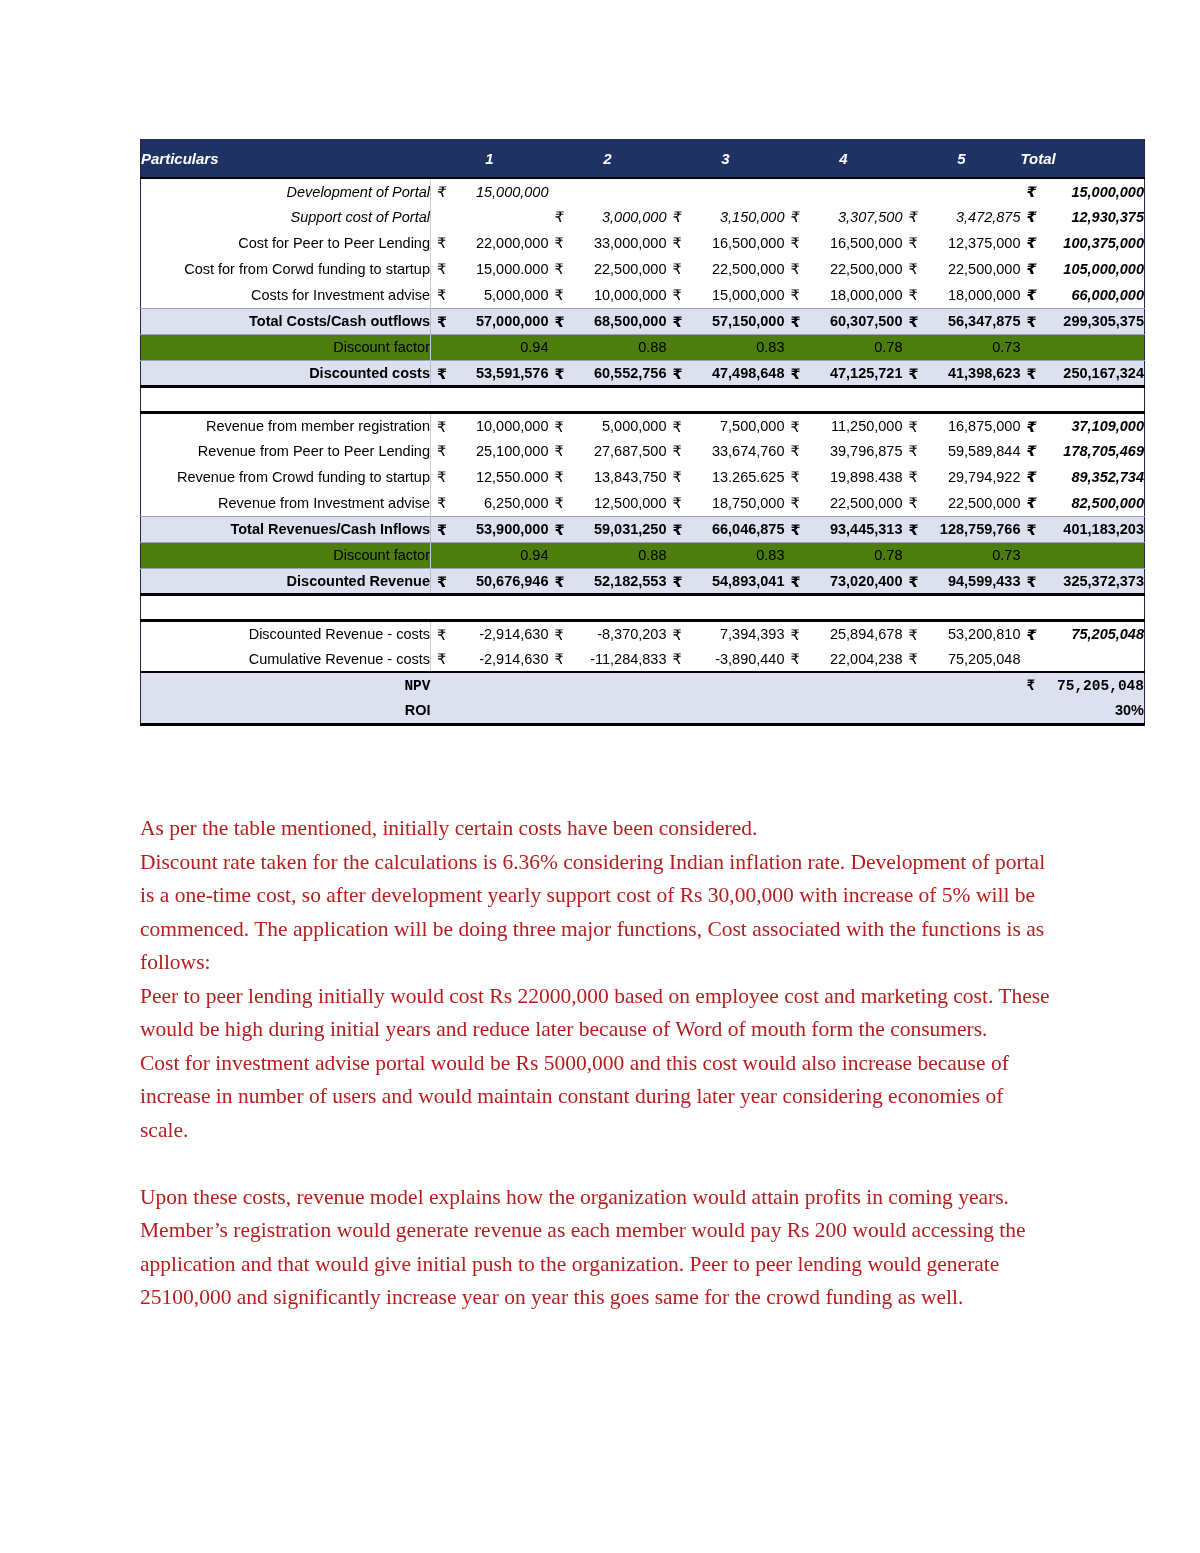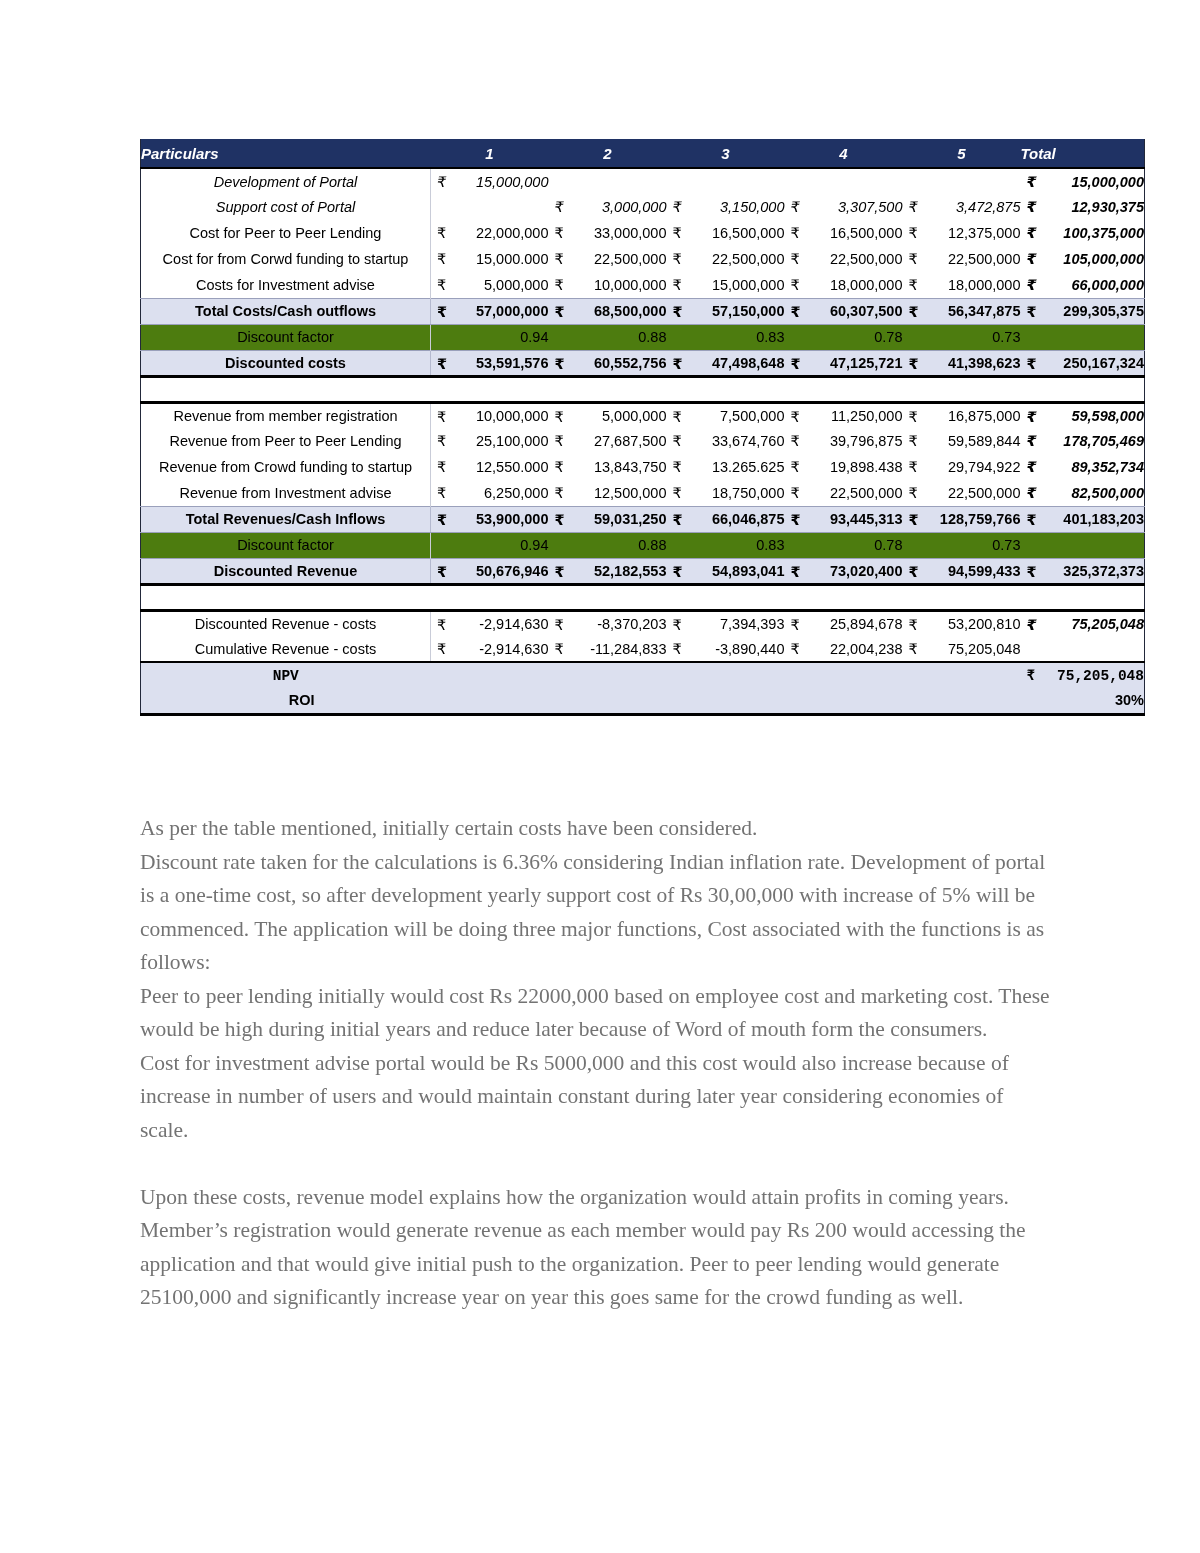--- a/index.html
+++ b/index.html
@@ -52,31 +52,31 @@
     overflow: hidden;
   }
 
   
   thead tr.hdr th {
     background: #1F3264;
     color: #ffffff;
     font-weight: bold;
     font-style: italic;
     font-size: 15px;
-    height: 29px;
+    height: 39px;
     border-bottom: 2px solid #000000;
     margin-top: 10px;
   }
   th.h-label { text-align: left; padding-left: 6px; }
   th.h-yr, th.h-tot { text-align: center; }
   th.h-tot { text-align: left; padding-left: 10px; }
 
   
   td.lbl {
-    text-align: center;
+    text-align: right;
     padding-left: 6px;
     border-right: 1px solid #c9ccd8;
   }
   td.num {
     text-align: right;
     padding-right: 6px;
     position: relative;
   }
   td.num .rs {
     position: absolute;
@@ -129,21 +129,21 @@
 
   
   .body-text {
     position: absolute;
     left: 140px;
     top: 812px;
     width: 915px;
     font-family: "Liberation Serif", "DejaVu Serif", serif;
     font-size: 21.5px;
     line-height: 33.5px;
-    color: #737373;
+    color: #b91c1c;
   }
   .body-text p { margin: 0 0 0 0; }
   .body-text p.spaced { margin-top: 33.5px; }
 </style>
 </head>
 <body>
 
 <div class="page">
 
   <div class="table-wrap">
@@ -265,21 +265,21 @@
 
       <tbody>
 
         <tr class="item">
           <td class="lbl">Revenue from member registration</td>
           <td class="num"><span class="rs">₹</span><span class="vl">10,000,000</span></td>
           <td class="num"><span class="rs">₹</span><span class="vl">5,000,000</span></td>
           <td class="num"><span class="rs">₹</span><span class="vl">7,500,000</span></td>
           <td class="num"><span class="rs">₹</span><span class="vl">11,250,000</span></td>
           <td class="num"><span class="rs">₹</span><span class="vl">16,875,000</span></td>
-          <td class="num totcol"><span class="rs">₹</span><span class="vl">59,598,000</span></td>
+          <td class="num totcol"><span class="rs">₹</span><span class="vl">37,109,000</span></td>
         </tr>
 
         <tr class="item">
           <td class="lbl">Revenue from Peer to Peer Lending</td>
           <td class="num"><span class="rs">₹</span><span class="vl">25,100,000</span></td>
           <td class="num"><span class="rs">₹</span><span class="vl">27,687,500</span></td>
           <td class="num"><span class="rs">₹</span><span class="vl">33,674,760</span></td>
           <td class="num"><span class="rs">₹</span><span class="vl">39,796,875</span></td>
           <td class="num"><span class="rs">₹</span><span class="vl">59,589,844</span></td>
           <td class="num totcol"><span class="rs">₹</span><span class="vl">178,705,469</span></td>

